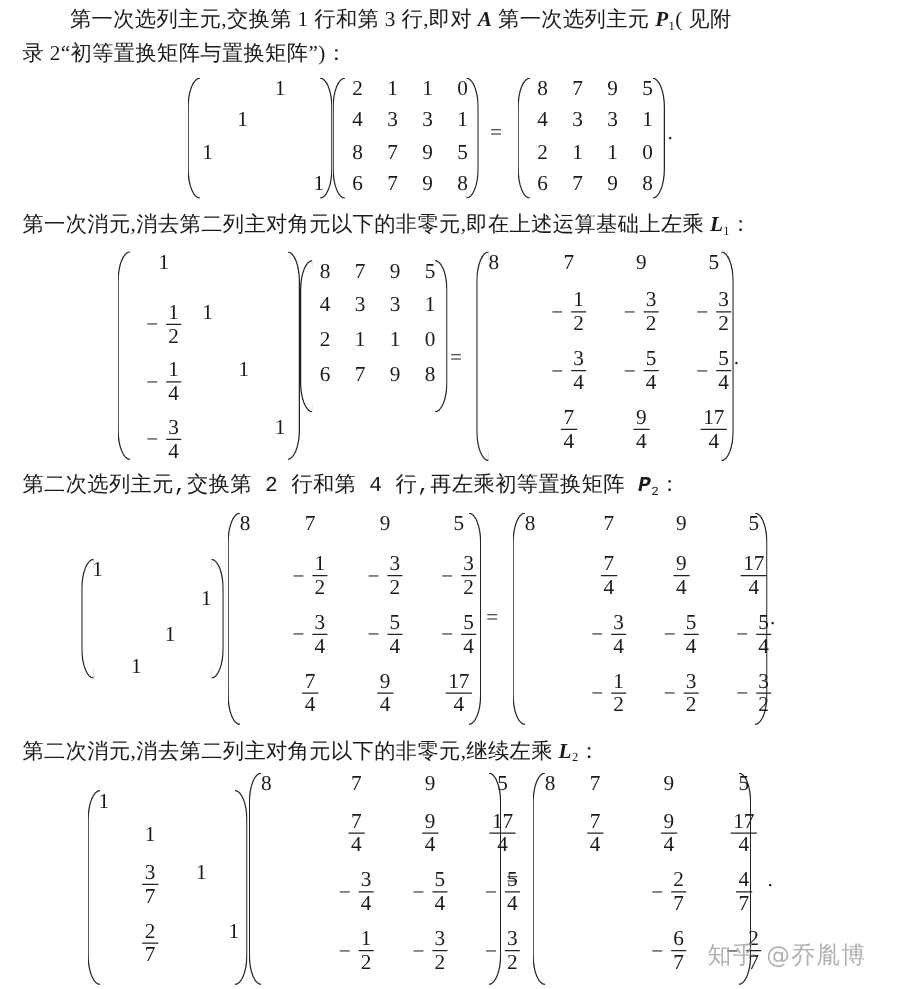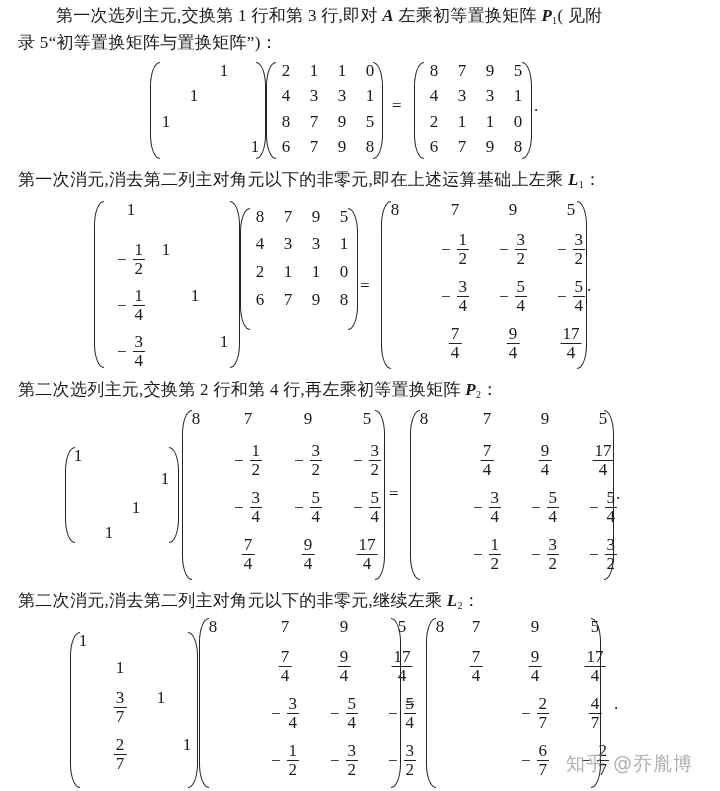--- a/index.html
+++ b/index.html
@@ -18,23 +18,23 @@
   .frac .d { line-height: 18px; }
   .neg { display: inline-block; margin-right: 6px; vertical-align: middle; }
   .op { position: absolute; font-size: 17px; }
   .watermark { position: absolute; left: 566px; top: 751px; font-family: "DejaVu Sans", sans-serif; font-size: 19px; color: rgba(150,150,150,0.75); letter-spacing: 1px; }
 </style>
 </head>
 <body>
 
 <div class="para" style="left:56px; top:3px;">
   <span>第一次选列主元,交换第 1 行和第 3 行,即对</span>
-  <b>A</b><span> 左乘初等置换矩阵 </span><b><span>P</span><span class="sub">1</span></b><span>( 见附</span>
+  <b>A</b><span> 第一次选列主元 </span><b><span>P</span><span class="sub">1</span></b><span>( 见附</span>
 </div>
-<div class="para" style="left:18px; top:30px;">录 5“初等置换矩阵与置换矩阵”)：</div>
+<div class="para" style="left:18px; top:30px;">录 2“初等置换矩阵与置换矩阵”)：</div>
 
 <div id="eq1">
     <div class="mat" style="left: 150px; top: 62px; width: 116px; height: 97px;">
       <div class="br l"></div>
       <div class="br r"></div>
       <div class="cell" style="left: 74px; top: 0px;"><span><span>1</span></span></div>
       <div class="cell" style="left: 44px; top: 25px;"><span><span>1</span></span></div>
       <div class="cell" style="left: 16px; top: 51px;"><span><span>1</span></span></div>
       <div class="cell" style="left: 105px; top: 76px;"><span><span>1</span></span></div>
     </div>
@@ -168,21 +168,21 @@
             <span class="d">4</span>
           </span></span></div>
       <div class="cell" style="left: 190px; top: 124px;"><span><span class="frac">
             <span class="n">17</span>
             <span class="d">4</span>
           </span></span></div>
     </div>
     <div class="op" style="left: 587px; top: 276px;">.</div>
   </div>
 
-<div class="para" style="left:18px; top:377px;">
+<div class="para" style="left:18px; top:377px;font-family:Liberation Mono, monospace;">
   <span>第二次选列主元,交换第 2 行和第 4 行,再左乘初等置换矩阵 </span><b><span>P</span><span class="sub">2</span></b><span>：</span>
 </div>
 
 <div id="eq3">
     <div class="mat" style="left: 65px; top: 447px; width: 114px; height: 96px;">
       <div class="br l"></div>
       <div class="br r"></div>
       <div class="cell" style="left: 13px; top: 0px;"><span><span>1</span></span></div>
       <div class="cell" style="left: 100px; top: 23px;"><span><span>1</span></span></div>
       <div class="cell" style="left: 71px; top: 52px;"><span><span>1</span></span></div>

